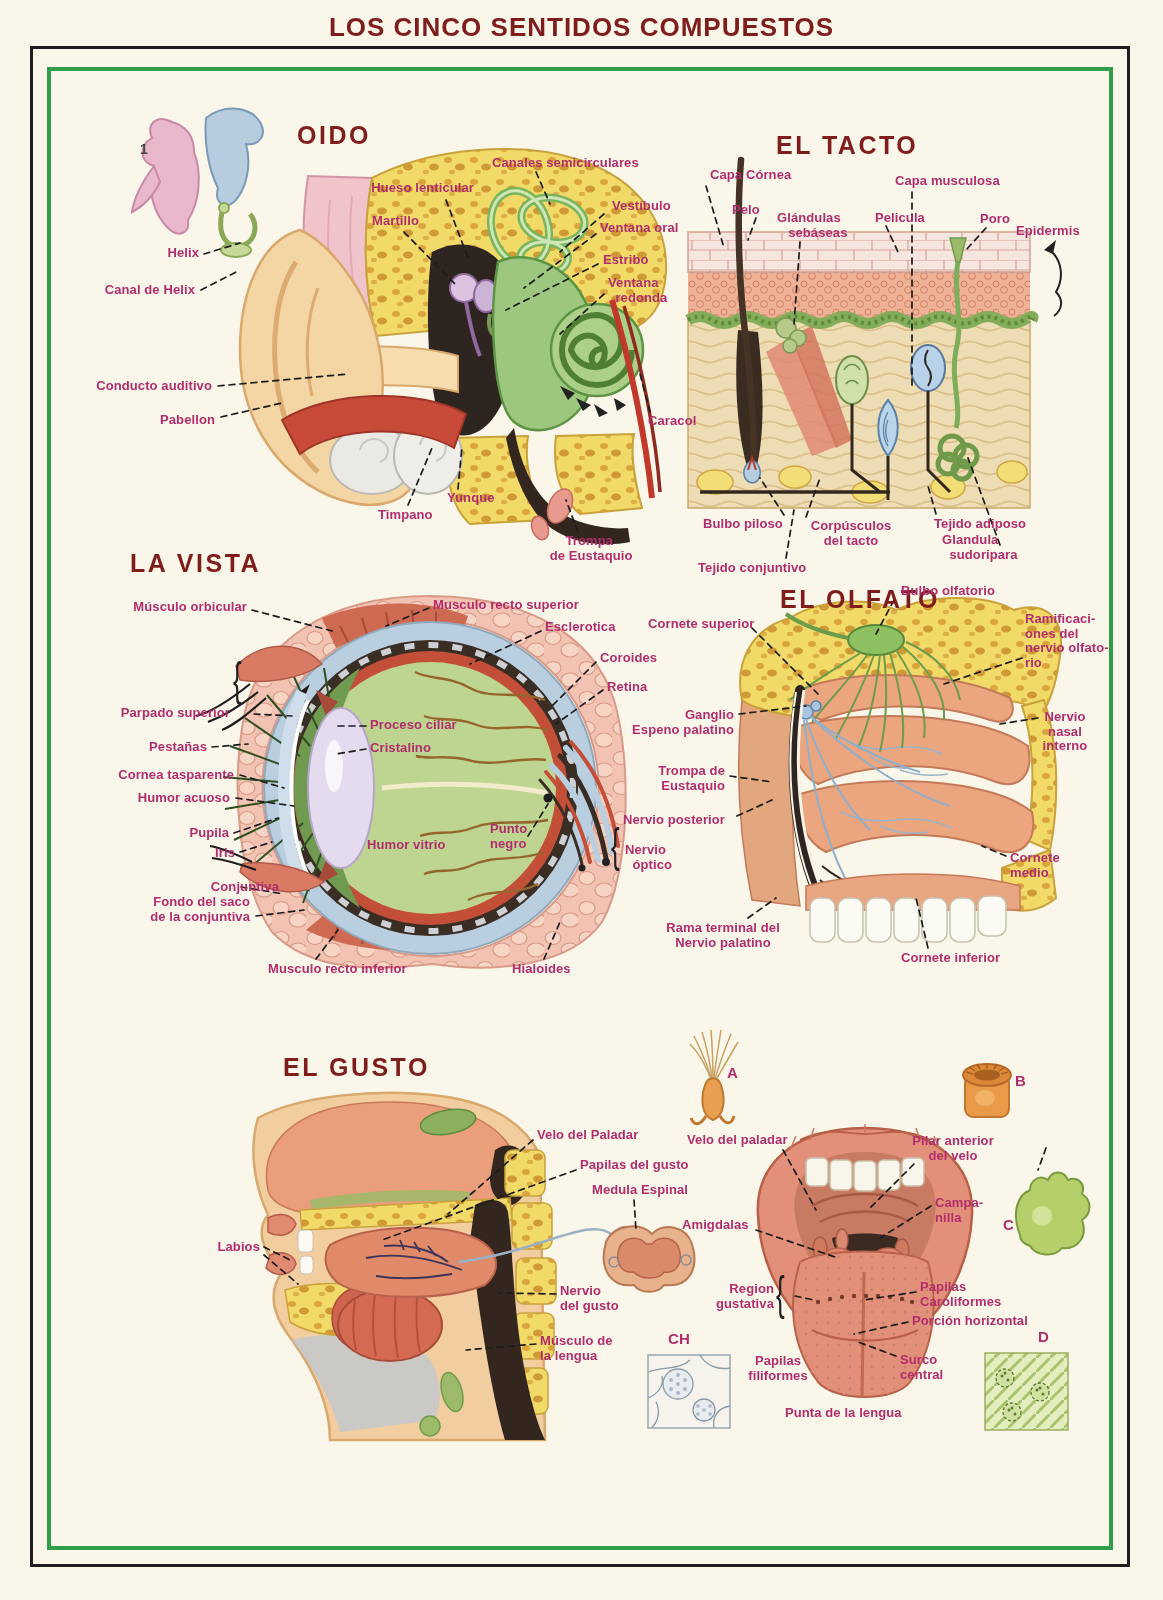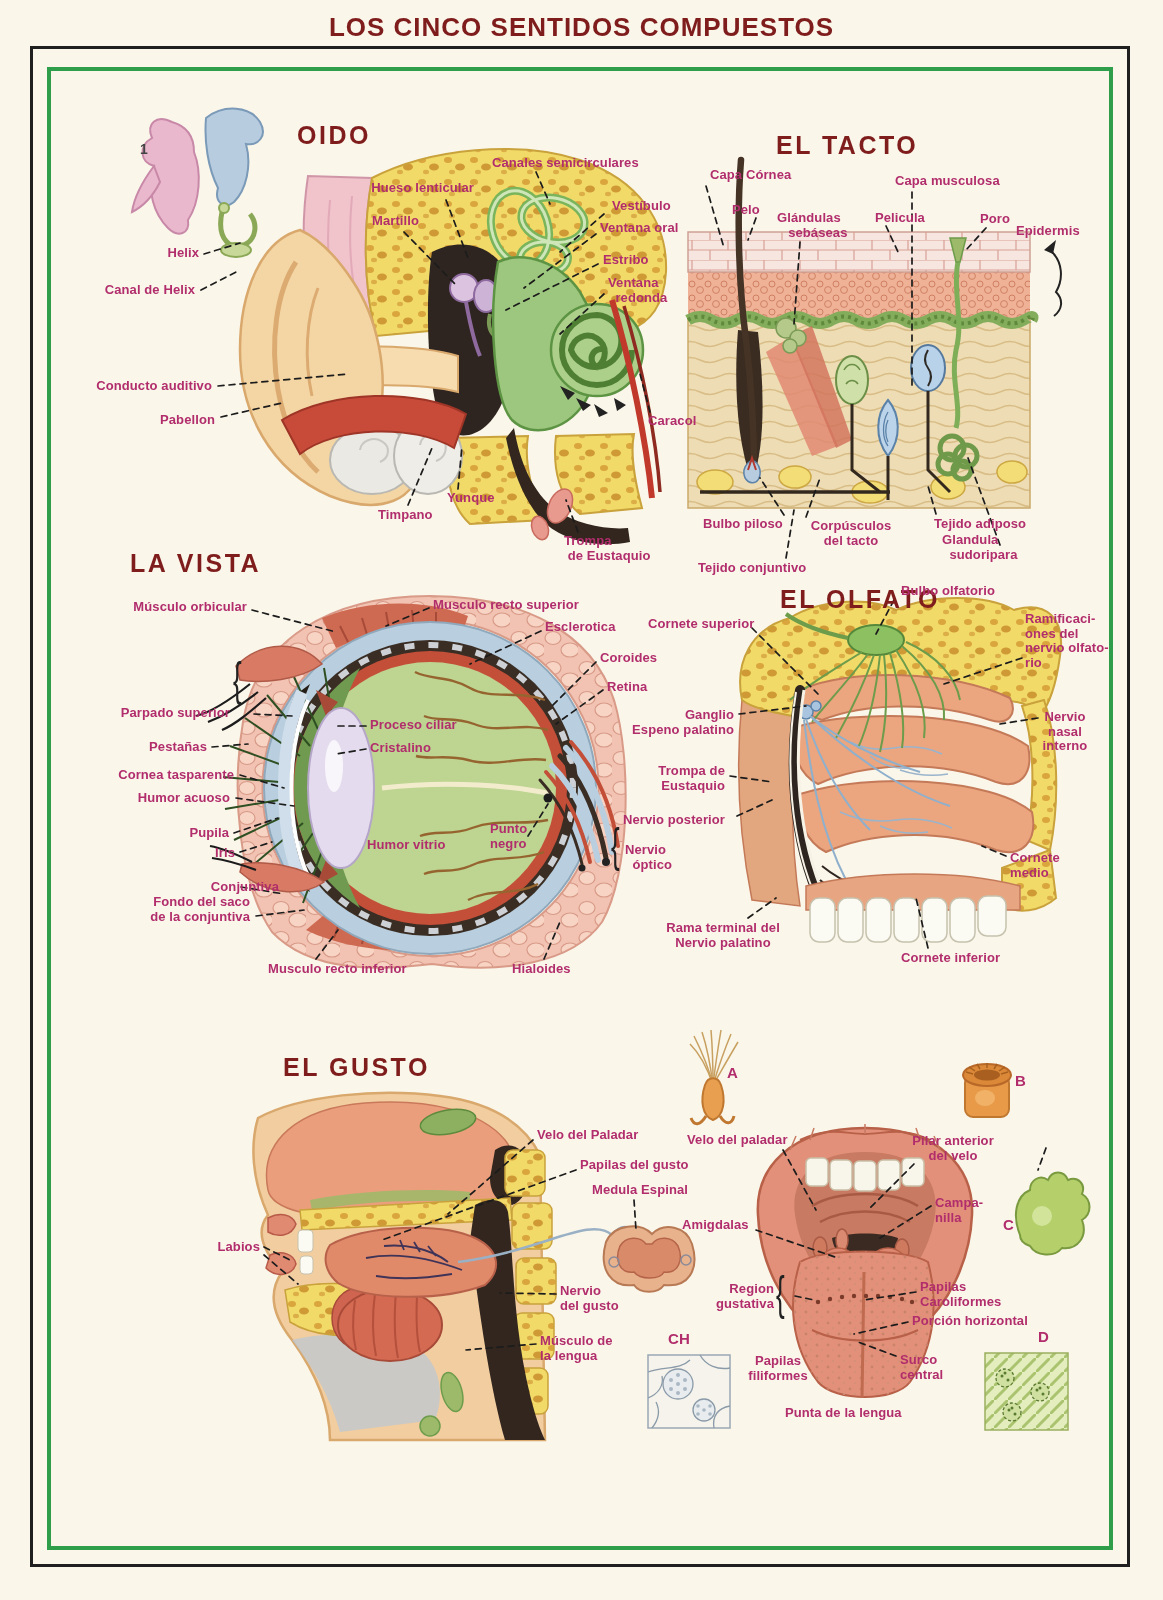--- a/index.html
+++ b/index.html
@@ -515,21 +515,21 @@
     <div class="lbl r" style="left: 215px; top: 413px;">Pabellon</div>
     <div class="lbl l" style="left: 492px; top: 156px;">Canales semicirculares</div>
     <div class="lbl l" style="left: 612px; top: 199px;">Vestíbulo</div>
     <div class="lbl l" style="left: 600px; top: 221px; text-align: right;">Ventana oral</div>
     <div class="lbl l" style="left: 603px; top: 253px;">Estribo</div>
     <div class="lbl l" style="left: 608px; top: 276px;">Ventana
   redonda</div>
     <div class="lbl l" style="left: 648px; top: 414px;">Caracol</div>
     <div class="lbl l" style="left: 447px; top: 491px;">Yunque</div>
     <div class="lbl l" style="left: 378px; top: 508px;">Timpano</div>
-    <div class="lbl l" style="left: 564px; top: 534px;">Trompa
+    <div class="lbl l" style="left: 546px; top: 534px; text-align: center;">Trompa
  de Eustaquio</div>
     <div class="lbl l sec-title" style="left: 776px; top: 138px;">EL TACTO</div>
     <div class="lbl l" style="left: 698px; top: 168px; margin-left: 12px;">Capa Córnea</div>
     <div class="lbl l" style="left: 732px; top: 203px;">Pelo</div>
     <div class="lbl l" style="left: 777px; top: 211px;">Glándulas
    sebáseas</div>
     <div class="lbl l" style="left: 895px; top: 174px;">Capa musculosa</div>
     <div class="lbl l" style="left: 875px; top: 211px;">Pelicula</div>
     <div class="lbl l" style="left: 980px; top: 212px;">Poro</div>
     <div class="lbl l" style="left: 1016px; top: 224px;">Epidermis</div>

